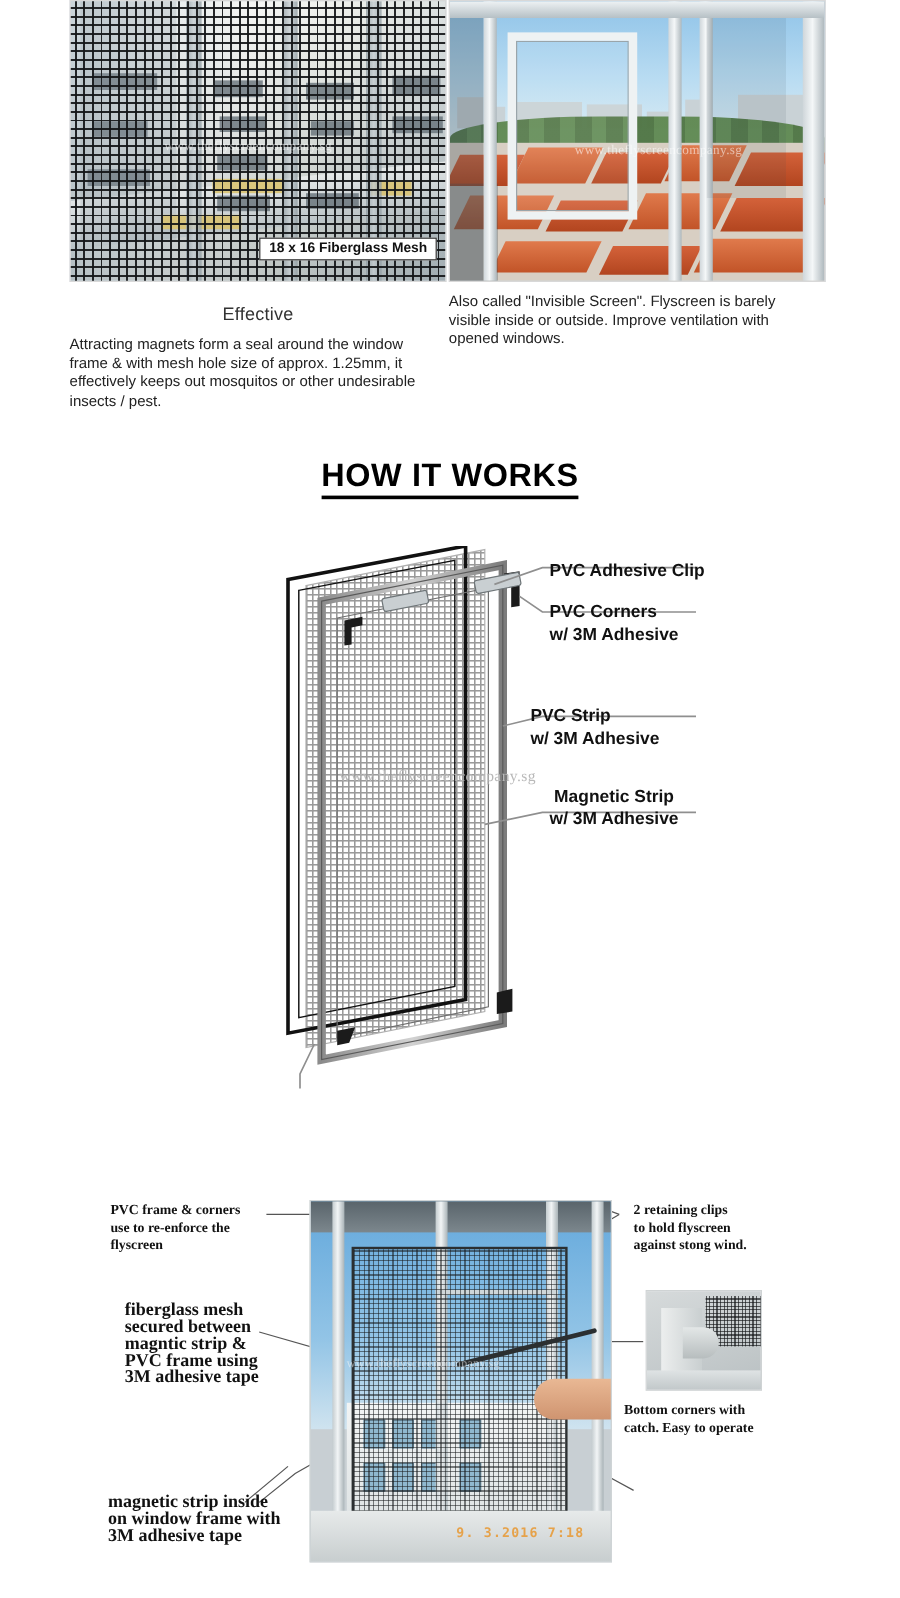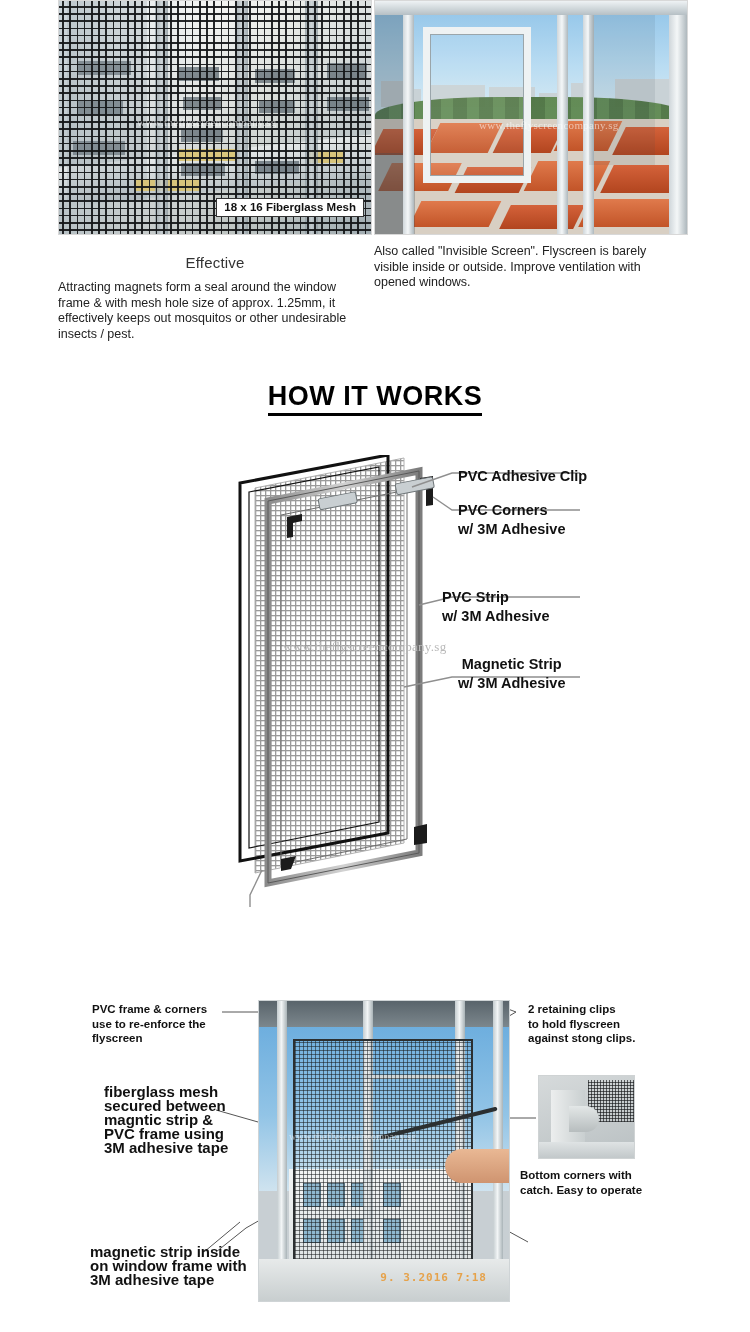--- a/index.html
+++ b/index.html
@@ -207,20 +207,21 @@
     left: 0;
     width: 750px;
     height: 330px;
   }
   .note {
     position: absolute;
     font-size: 11.5px;
     font-weight: bold;
     line-height: 14.5px;
     color: #111;
+    font-family: Liberation Serif, serif;
   }
   .note.small { font-size: 15px; line-height: 14px; }
 
   .bottom-photo {
     position: absolute;
     left: 258px;
     top: 10px;
     width: 250px;
     height: 300px;
     overflow: hidden;
@@ -490,21 +491,21 @@
 
   <div class="note small" style="left:90px; top:255px;">
     <div>magnetic strip inside</div>
     <div>on window frame with</div>
     <div>3M adhesive tape</div>
   </div>
 
   <div class="note" style="left:528px; top:12px;">
     <div>2 retaining clips</div>
     <div>to hold flyscreen</div>
-    <div>against stong clips.</div>
+    <div>against stong wind.</div>
   </div>
 
   <div class="note" style="left:520px; top:178px;">
     <div>Bottom corners with</div>
     <div>catch. Easy to operate</div>
   </div>
 
 
   <div class="clip-photo">
     <div class="clip-mesh"></div>

